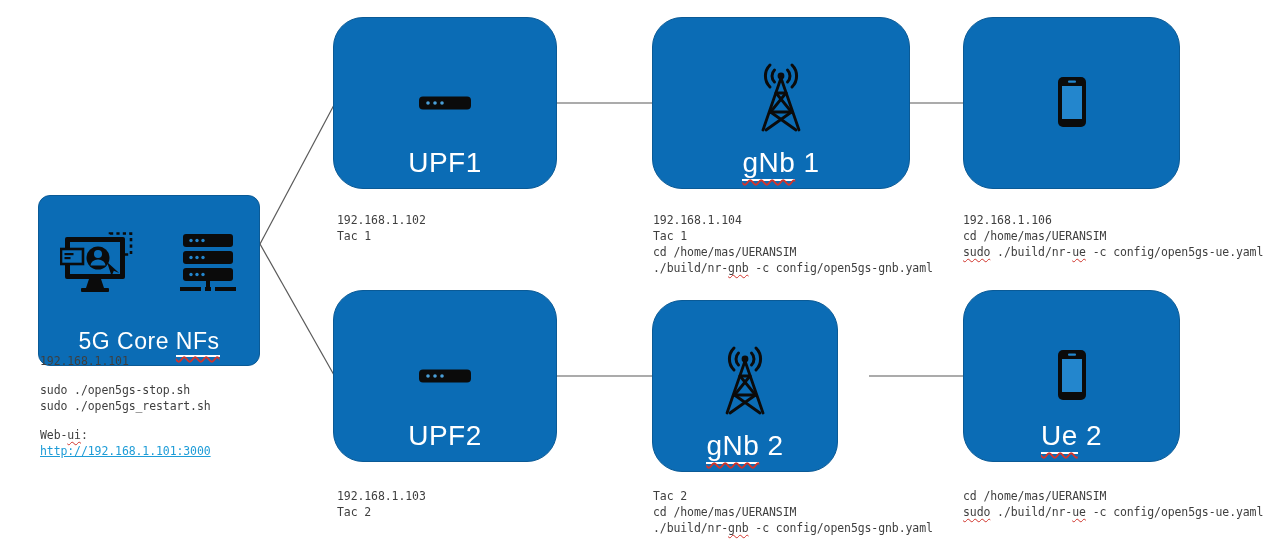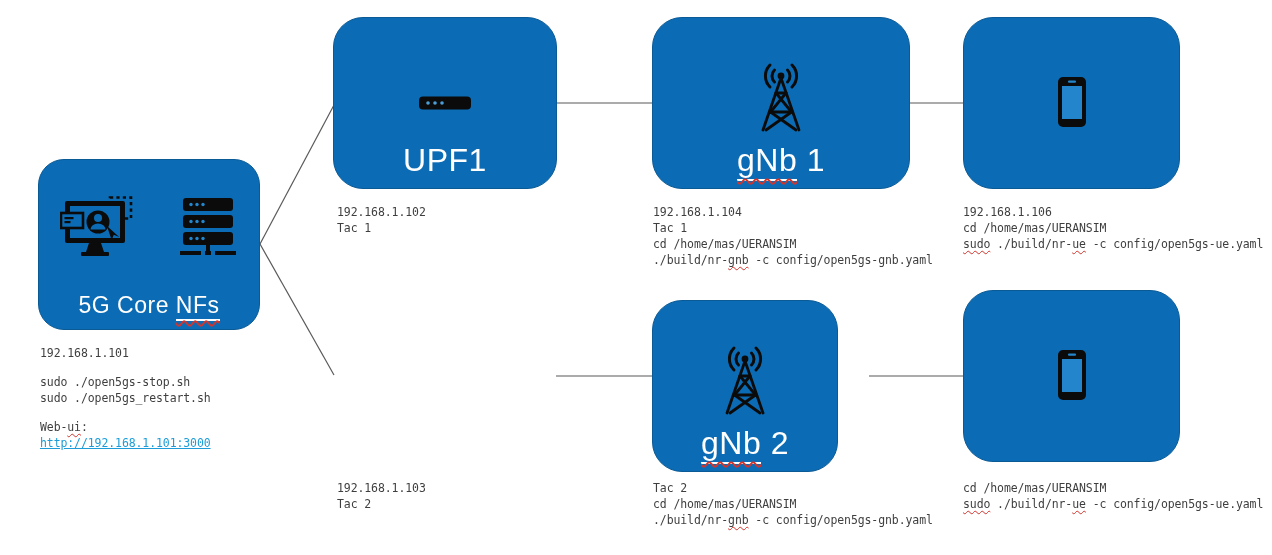--- a/index.html
+++ b/index.html
@@ -1,32 +1,32 @@
 <!DOCTYPE html>
 <html style="--node-fill: #0b6cb5; --node-border: #0a5a96; --body-text: #3f3f3f; --link-color: #1e9cd7; --squiggle: #d0342c; --label-color: #ffffff;"><head>
 <meta charset="utf-8">
 <style>
   html,body{margin:0;padding:0;background:#fff;}
   #stage{position:relative;width:1272px;height:555px;background:#fff;overflow:hidden;
          font-family:"Liberation Sans",sans-serif;}
   #connectors{position:absolute;left:0;top:0;z-index:0;}
   .node{position:absolute;z-index:1;background:var(--node-fill,#0b6cb5);
         border:1px solid var(--node-border,#0a5a96);border-radius:30px;box-sizing:border-box;}
-  .node-core{border-radius:26px;}
+  .node-core{border-radius:12px;margin-top:36px;}
   .label{position:absolute;left:0;right:0;bottom:9px;text-align:center;
-         color:var(--label-color,#fff);font-size:32px;letter-spacing:0.5px;white-space:pre;}
+         color:var(--label-color,#fff);font-size:28px;letter-spacing:0.5px;white-space:pre;}
   .node-core .label{font-size:23px;bottom:10px;}
   .lbl-err{text-decoration:underline wavy var(--squiggle,#d0342c);
            text-decoration-thickness:1.5px;text-underline-offset:7px;}
   .lbl-err-inner{border-bottom:2px solid #fff;padding-bottom:1px;}
   .icon-wrap{position:absolute;left:0;right:0;display:flex;justify-content:center;
              align-items:center;gap:40px;}
   .info{position:absolute;z-index:1;font-family:"DejaVu Sans Mono","Liberation Mono",monospace;
         font-size:11.5px;letter-spacing:-0.1px;line-height:16px;color:var(--body-text,#3f3f3f);
-        white-space:pre;}
+        white-space:pre;margin-top:8px;}
   .tline{height:16px;}
   .tline.blank{height:13px;}
   .err{text-decoration:underline wavy var(--squiggle,#d0342c);
        text-decoration-thickness:1px;text-underline-offset:2px;}
   a.weblink{color:var(--link-color,#1e9cd7);font-weight:normal;text-decoration:underline;}
   svg{display:block;}
 </style>
 </head>
 <body>
 
@@ -123,20 +123,31 @@
   <div class="node" style="left:963px;top:17px;width:217px;height:172px">
     <div class="icon-wrap" style="top:58px">
       <svg width="32" height="52" viewBox="0 0 32 52">
         <rect x="2" y="1" width="28" height="50" rx="5" fill="#0b0b0b"></rect>
         <rect x="6" y="10" width="20" height="33" fill="#2386cd"></rect>
         <rect x="12" y="4.5" width="8" height="2.2" rx="1" fill="#2386cd"></rect>
       </svg>
     </div>
   </div>
 
+  <div class="node" style="left:333px;top:290px;width:224px;height:172px">
+    <div class="icon-wrap" style="top:78px">
+      <svg width="52" height="14" viewBox="0 0 52 14">
+        <rect x="0" y="0.5" width="52" height="13" rx="4" fill="#0b0b0b"></rect>
+        <circle cx="9" cy="7" r="1.8" fill="#4a9fd8"></circle>
+          <circle cx="16" cy="7" r="1.8" fill="#4a9fd8"></circle>
+          <circle cx="23" cy="7" r="1.8" fill="#4a9fd8"></circle>
+      </svg>
+    </div>
+    <div class="label"><span>UPF2</span></div>
+  </div>
 
   <div class="node" style="left:652px;top:300px;width:186px;height:172px">
     <div class="icon-wrap" style="top:44px">
       <svg width="64" height="76" viewBox="0 0 64 76">
         <g stroke="#0b0b0b" stroke-width="3" fill="none" stroke-linecap="round">
           <path d="M21,3 A15.5,15.5 0 0 0 21,25"></path>
           <path d="M25.5,8 A8.5,8.5 0 0 0 25.5,20"></path>
           <path d="M43,3 A15.5,15.5 0 0 1 43,25"></path>
           <path d="M38.5,8 A8.5,8.5 0 0 1 38.5,20"></path>
         </g>
@@ -157,20 +168,21 @@
   </div>
 
   <div class="node" style="left:963px;top:290px;width:217px;height:172px">
     <div class="icon-wrap" style="top:58px">
       <svg width="32" height="52" viewBox="0 0 32 52">
         <rect x="2" y="1" width="28" height="50" rx="5" fill="#0b0b0b"></rect>
         <rect x="6" y="10" width="20" height="33" fill="#2386cd"></rect>
         <rect x="12" y="4.5" width="8" height="2.2" rx="1" fill="#2386cd"></rect>
       </svg>
     </div>
+    <div class="label"><span class="lbl-err"><span class="lbl-err-inner">Ue</span></span><span> 2</span></div>
   </div>
 
   <div class="info" style="left:40px;top:345px"><div class="tline"><span>192.168.1.101</span></div><div class="tline blank"></div><div class="tline"><span>sudo ./open5gs-stop.sh</span></div><div class="tline"><span>sudo ./open5gs_restart.sh</span></div><div class="tline blank"></div><div class="tline"><span>Web-</span><span class="err">ui</span><span>:</span></div><div class="tline"><a class="weblink" href="#">http://192.168.1.101:3000</a></div></div>
   <div class="info" style="left:337px;top:204px"><div class="tline"><span>192.168.1.102</span></div><div class="tline"><span>Tac 1</span></div></div>
   <div class="info" style="left:653px;top:204px"><div class="tline"><span>192.168.1.104</span></div><div class="tline"><span>Tac 1</span></div><div class="tline"><span>cd /home/mas/UERANSIM</span></div><div class="tline"><span>./build/nr-</span><span class="err">gnb</span><span> -c config/open5gs-gnb.yaml</span></div></div>
   <div class="info" style="left:963px;top:204px"><div class="tline"><span>192.168.1.106</span></div><div class="tline"><span>cd /home/mas/UERANSIM</span></div><div class="tline"><span class="err">sudo</span><span> ./build/nr-</span><span class="err">ue</span><span> -c config/open5gs-ue.yaml</span></div></div>
   <div class="info" style="left:337px;top:480px"><div class="tline"><span>192.168.1.103</span></div><div class="tline"><span>Tac 2</span></div></div>
   <div class="info" style="left:653px;top:480px"><div class="tline"><span>Tac 2</span></div><div class="tline"><span>cd /home/mas/UERANSIM</span></div><div class="tline"><span>./build/nr-</span><span class="err">gnb</span><span> -c config/open5gs-gnb.yaml</span></div></div>
   <div class="info" style="left:963px;top:480px"><div class="tline"><span>cd /home/mas/UERANSIM</span></div><div class="tline"><span class="err">sudo</span><span> ./build/nr-</span><span class="err">ue</span><span> -c config/open5gs-ue.yaml</span></div></div>
 

